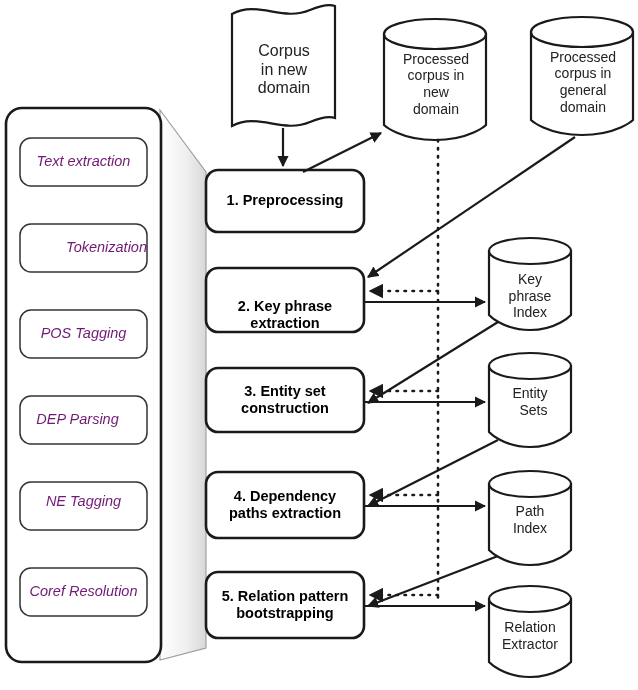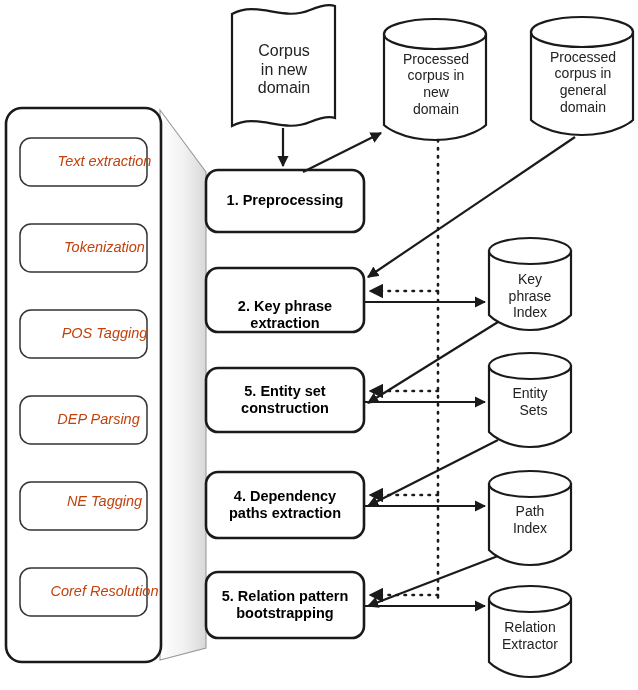--- a/index.html
+++ b/index.html
@@ -2,21 +2,21 @@
 <html><head>
 <meta charset="utf-8">
 <style>
   html,body{margin:0;padding:0;background:#ffffff;}
   body{width:638px;height:690px;overflow:hidden;
        font-family:"Liberation Sans","DejaVu Sans",sans-serif;}
   #root{position:relative;width:638px;height:690px;}
   svg.layer{position:absolute;left:0;top:0;width:638px;height:690px;}
   .txt{position:absolute;text-align:center;color:#1a1a1a;line-height:1.18;
        pointer-events:none;}
-  .pipe-label{font-style:italic;font-size:14.5px;color:#c2410c;padding-left:21px;}
+  .pipe-label{font-style:italic;font-size:14.5px;color:#701a75;}
   .step-label{font-weight:bold;font-size:14.5px;color:#000;}
   .store-label{font-size:14px;color:#222;}
   .doc-label{font-size:16px;color:#222;}
   .ctr{display:flex;align-items:center;justify-content:center;}
 </style>
 </head>
 <body>
 
 <div id="root">
 
@@ -119,21 +119,21 @@
       <path d="M438,291 L370,291"></path>
       <path d="M438,391 L370,391"></path>
       <path d="M438,495 L370,495"></path>
       <path d="M438,595 L370,595"></path>
     </g>
   </svg>
 
   <div class="txt pipe-label ctr" style="left:20px;top:138px;width:127px;height:48px;">
     <span>Text extraction</span>
   </div>
-  <div class="txt pipe-label ctr" style="left:20px;top:224px;width:127px;height:48px;">
+  <div class="txt pipe-label ctr" style="left:20px;top:224px;width:127px;height:48px;justify-content:flex-end;">
     <span>Tokenization</span>
   </div>
   <div class="txt pipe-label ctr" style="left:20px;top:310px;width:127px;height:48px;">
     <span>POS Tagging</span>
   </div>
   <div class="txt pipe-label ctr" style="left:20px;top:396px;width:115px;height:48px;font-style:italic;">
     <span>DEP Parsing</span>
   </div>
   <div class="txt pipe-label ctr" style="left:20px;top:482px;width:127px;height:40px;border-radius:8px;">
     <span>NE Tagging</span>
@@ -161,21 +161,21 @@
   </div>
 
   <div class="txt step-label ctr" style="left:206px;top:170px;width:158px;height:62px;white-space:pre-line;">
     <span>1. Preprocessing</span>
   </div>
   <div class="txt step-label ctr" style="left:206px;top:268px;width:158px;height:64px;white-space:pre-line;align-items:flex-end;">
     <span>2. Key phrase
 extraction</span>
   </div>
   <div class="txt step-label ctr" style="left:206px;top:368px;width:158px;height:64px;white-space:pre-line;">
-    <span>5. Entity set
+    <span>3. Entity set
 construction</span>
   </div>
   <div class="txt step-label ctr" style="left:206px;top:472px;width:158px;height:66px;white-space:pre-line;">
     <span>4. Dependency
 paths extraction</span>
   </div>
   <div class="txt step-label ctr" style="left:203px;top:572px;width:164px;height:66px;white-space:pre-line;">
     <span>5. Relation pattern
 bootstrapping</span>
   </div>

